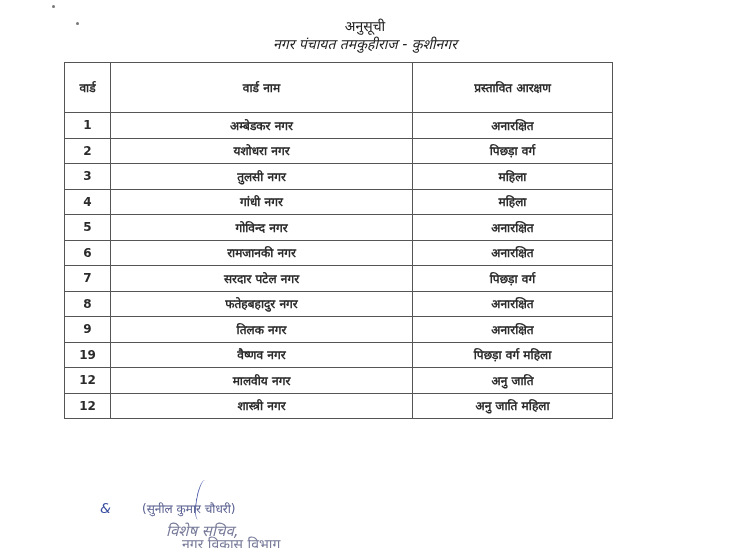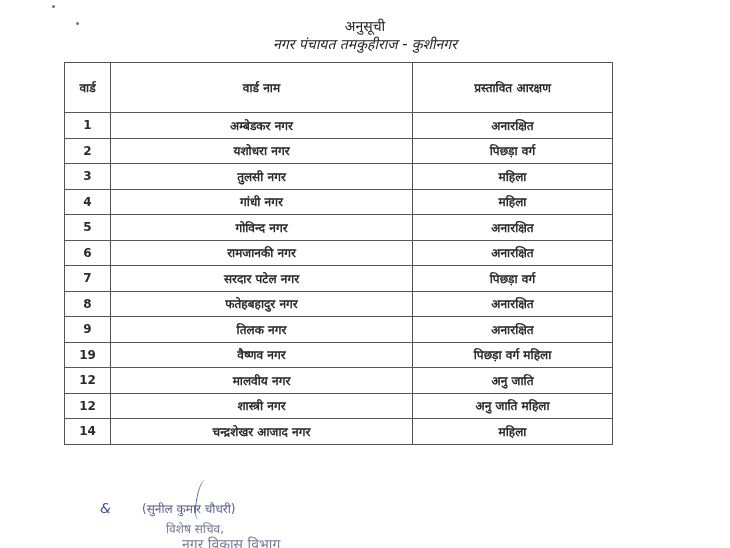--- a/index.html
+++ b/index.html
@@ -79,22 +79,23 @@
       left: 42px;
       top: 4px;
       font-size: 12px;
       color: #5a6090;
       text-align: right;
     }
     .sig .designation {
       position: absolute;
       left: 66px;
       top: 24px;
-      font-size: 12px;
+      font-size: 15px;
       color: #777a99;
+      font-style: italic;
     }
     .sig .dept {
       position: absolute;
       left: 50px;
       top: 38px;
       font-size: 14px;
       color: #777a99;
       margin-left: 32px;
     }
     .sig-stroke {
@@ -184,25 +185,20 @@
     <tr>
       <td>12</td>
       <td>मालवीय नगर</td>
       <td>अनु जाति</td>
     </tr>
     <tr>
       <td>12</td>
       <td>शास्त्री नगर</td>
       <td>अनु जाति महिला</td>
     </tr>
-    <tr>
-      <td>14</td>
-      <td>चन्द्रशेखर आजाद नगर</td>
-      <td>महिला</td>
-    </tr>
   </tbody>
 </table>
 
 <div class="sig-stroke"></div>
 <div class="sig">
   <span class="scribble">&amp;</span>
   <span class="name">(सुनील कुमार चौधरी)</span>
   <span class="designation">विशेष सचिव,</span>
   <span class="dept">नगर विकास विभाग</span>
 </div>

